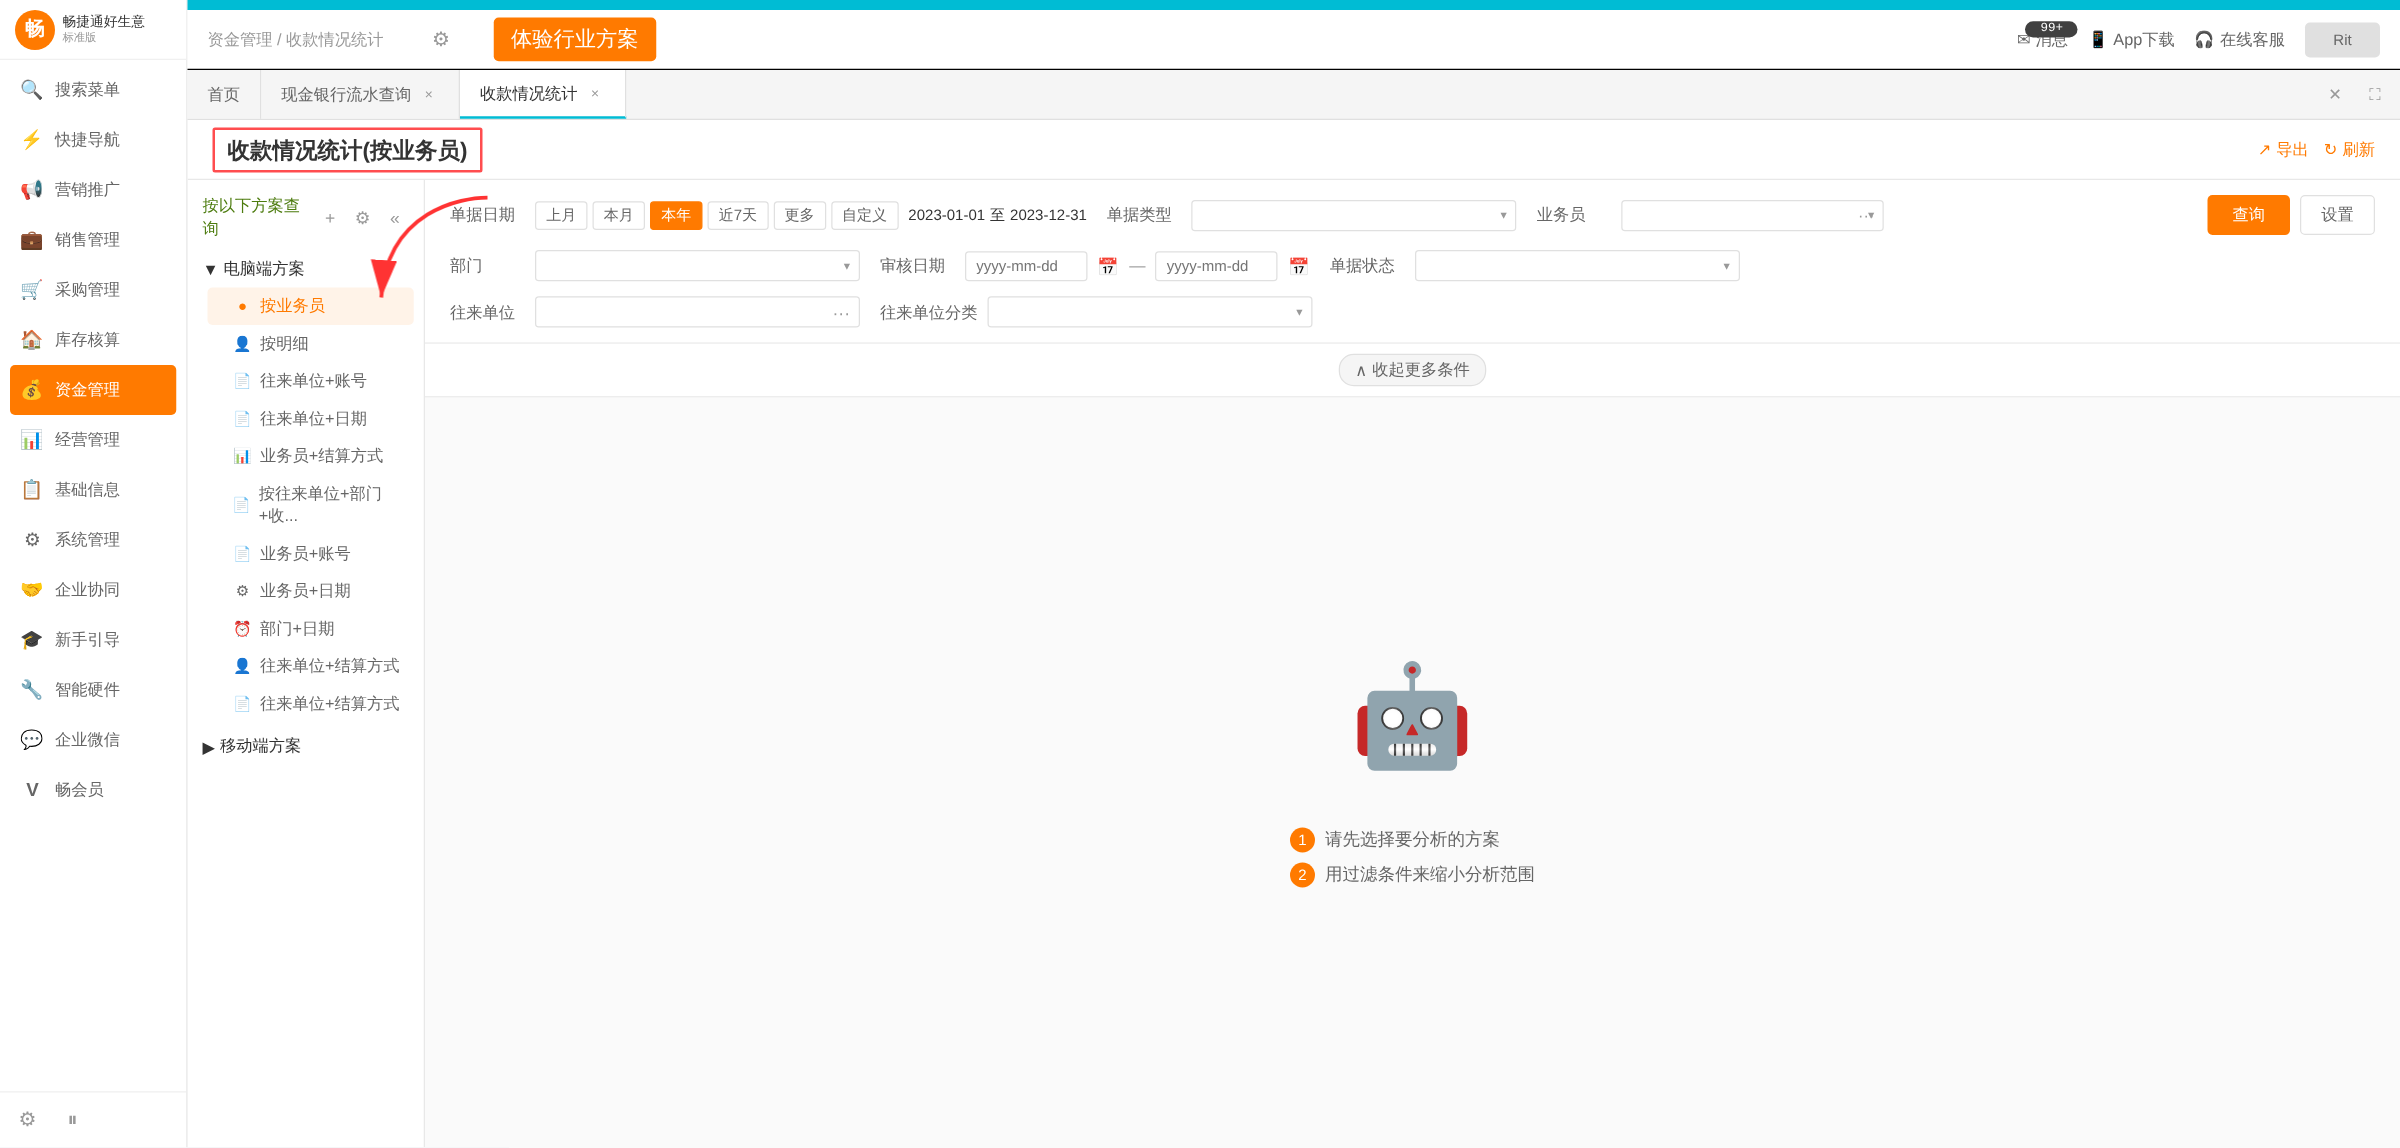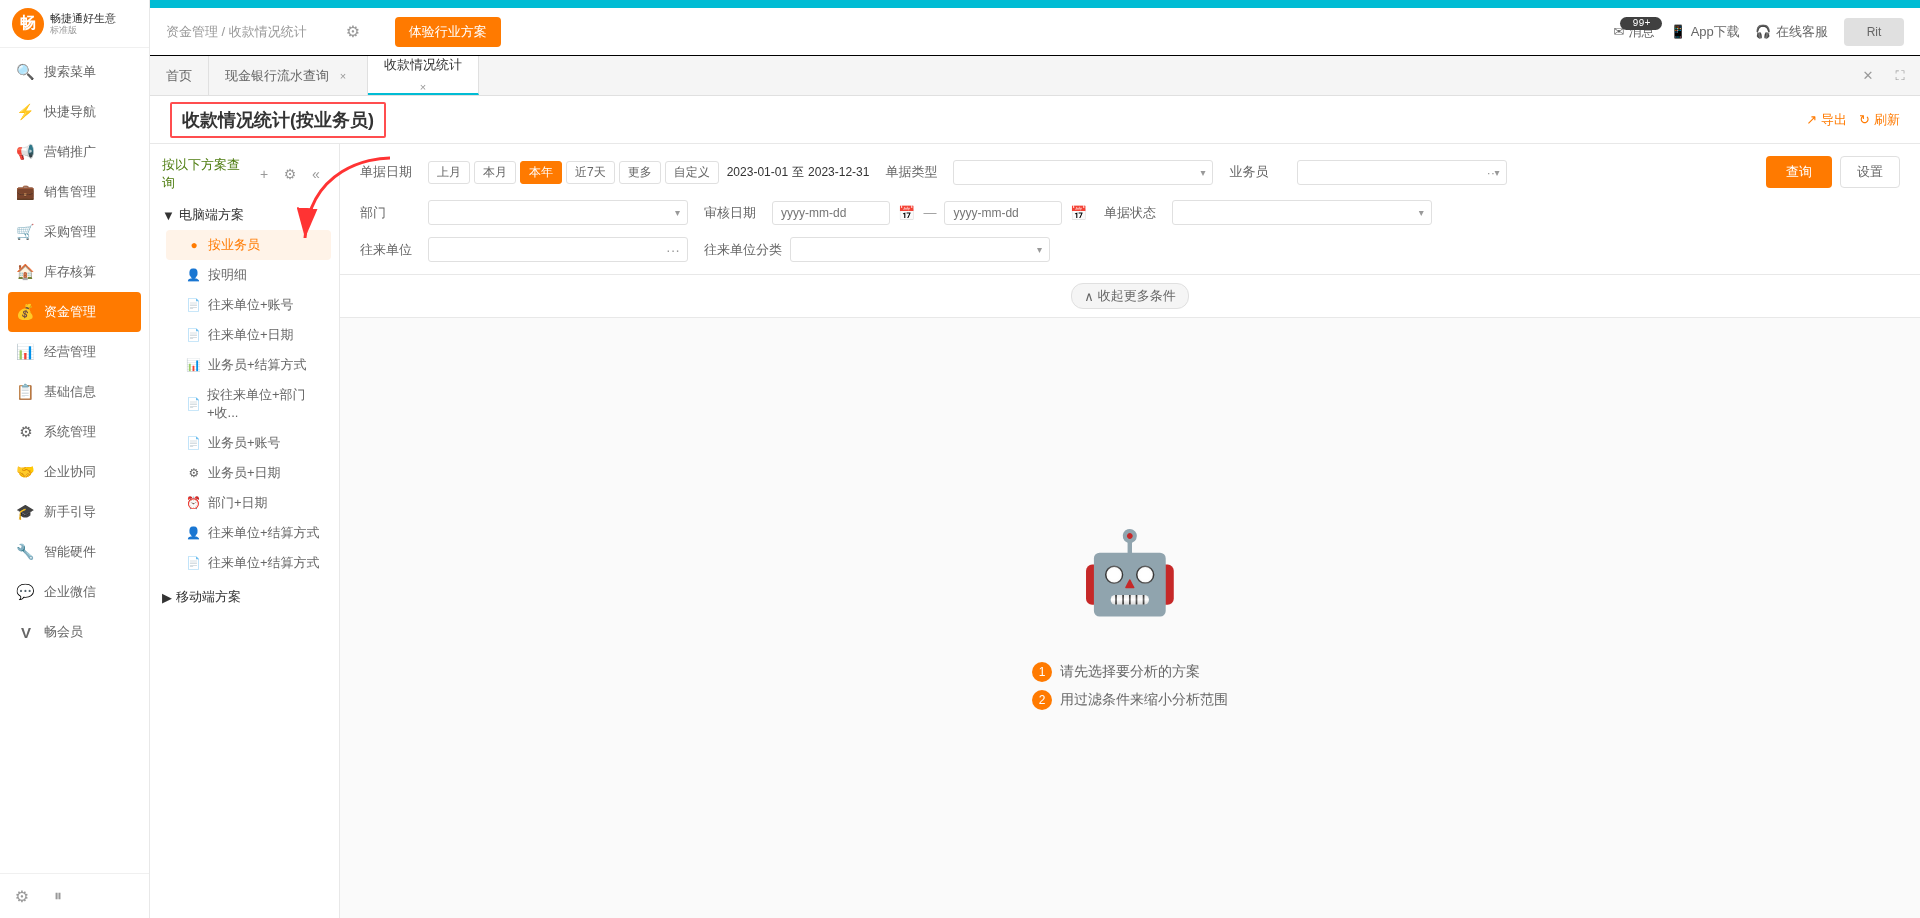--- a/index.html
+++ b/index.html
@@ -18,32 +18,32 @@
     .sidebar-bottom { padding: 8px; border-top: 1px solid #f0f0f0; display: flex; align-items: center; gap: 8px; }
     .bottom-icon { width: 28px; height: 28px; display: flex; align-items: center; justify-content: center; color: #999; cursor: pointer; font-size: 16px; }
 
     
     .main { flex: 1; display: flex; flex-direction: column; height: 100%; }
 
     
     .topbar { height: 48px; background: #fff; display: flex; align-items: center; padding: 0 16px; border-bottom: 1px solid #000000; gap: 12px; }
     .topbar-breadcrumb { display: flex; align-items: center; gap: 8px; color: #999; font-size: 13px; }
     .topbar-settings { width: 28px; height: 28px; display: flex; align-items: center; justify-content: center; color: #999; cursor: pointer; font-size: 16px; }
-    .topbar-trial-btn { background: #ff7a00; color: white; border: none; padding: 6px 14px; border-radius: 4px; cursor: pointer; font-size: 13px; }
+    .topbar-trial-btn { background: #ff7a00; color: white; border: none; padding: 6px 14px; border-radius: 4px; cursor: pointer; font-size: 17px; }
     .topbar-right { margin-left: auto; display: flex; align-items: center; gap: 16px; color: #666; font-size: 13px; }
     .topbar-msg { display: flex; align-items: center; gap: 4px; cursor: pointer; position: relative; }
     .msg-badge { background: #404040; color: white; font-size: 10px; padding: 1px 12px; border-radius: 8px; position: absolute; top: -6px; right: -8px; font-family: Liberation Mono, monospace; }
     .topbar-app { display: flex; align-items: center; gap: 4px; cursor: pointer; }
     .topbar-service { display: flex; align-items: center; gap: 4px; cursor: pointer; }
     .topbar-avatar { width: 28px; height: 28px; background: #e0e0e0; border-radius: 50%; }
 
     
     .tabbar { height: 40px; background: #f5f5f5; display: flex; align-items: stretch; border-bottom: 1px solid #e0e0e0; }
     .tab { display: flex; align-items: center; padding: 0 16px; cursor: pointer; color: #666; font-size: 13px; border-right: 1px solid #e0e0e0; gap: 6px; background: #f5f5f5; }
-    .tab.active { background: #fff; color: #333; border-bottom: 2px solid #00bcd4; flex-direction: column; }
+    .tab.active { background: #fff; color: #333; border-bottom: 2px solid #00bcd4; }
     .tab-close { width: 16px; height: 16px; display: flex; align-items: center; justify-content: center; border-radius: 50%; color: #999; font-size: 11px; }
     .tab-home { display: flex; align-items: center; padding: 0 16px; cursor: pointer; color: #666; font-size: 13px; }
     .tabbar-actions { margin-left: auto; display: flex; align-items: center; padding-right: 8px; gap: 8px; }
     .tabbar-action-icon { width: 24px; height: 24px; display: flex; align-items: center; justify-content: center; color: #999; cursor: pointer; }
 
     
     .page-content { flex: 1; display: flex; flex-direction: column; overflow: hidden; }
 
     
     .page-header { height: 48px; background: #fff; display: flex; align-items: center; padding: 0 20px; border-bottom: 1px solid #e8e8e8; }
@@ -83,21 +83,21 @@
     .date-btn { padding: 2px 8px; border: 1px solid #e0e0e0; border-radius: 3px; cursor: pointer; color: #666; font-size: 12px; background: #fff; }
     .date-btn.active { background: #ff7a00; color: #fff; border-color: #ff7a00; }
     .date-range { display: flex; align-items: center; gap: 4px; color: #333; font-size: 12px; }
     .filter-select { border: 1px solid #e0e0e0; border-radius: 3px; padding: 4px 24px 4px 8px; color: #333; font-size: 13px; cursor: pointer; background: #fff; min-width: 180px; appearance: none; position: relative; }
     .select-wrapper { position: relative; display: inline-flex; align-items: center; }
     .select-wrapper::after { content: '▾'; position: absolute; right: 8px; color: #999; pointer-events: none; font-size: 10px; }
     .filter-select-lg { min-width: 260px; }
     .filter-actions { margin-left: auto; display: flex; gap: 8px; }
     .query-btn { background: #ff7a00; color: white; border: none; padding: 6px 20px; border-radius: 4px; cursor: pointer; font-size: 13px; }
     .settings-btn { background: #fff; color: #666; border: 1px solid #e0e0e0; padding: 6px 16px; border-radius: 4px; cursor: pointer; font-size: 13px; }
-    .date-input { border: 1px solid #e0e0e0; border-radius: 3px; padding: 4px 8px; color: #999; font-size: 12px; width: 118px; }
+    .date-input { border: 1px solid #e0e0e0; border-radius: 3px; padding: 4px 8px; color: #999; font-size: 12px; width: 98px; }
     .date-separator { color: #999; }
     .date-cal-icon { color: #999; font-size: 14px; cursor: pointer; }
 
     
     .collapse-bar { background: #fff; border-bottom: 1px solid #e8e8e8; padding: 8px 20px; display: flex; align-items: center; justify-content: center; }
     .collapse-btn { display: flex; align-items: center; gap: 4px; color: #666; cursor: pointer; font-size: 13px; background: #f5f5f5; border: 1px solid #e0e0e0; border-radius: 12px; padding: 3px 12px; }
 
     
     .empty-state { flex: 1; display: flex; flex-direction: column; align-items: center; justify-content: center; background: #fafafa; gap: 16px; }
     .empty-icon { width: 120px; height: 120px; position: relative; }

